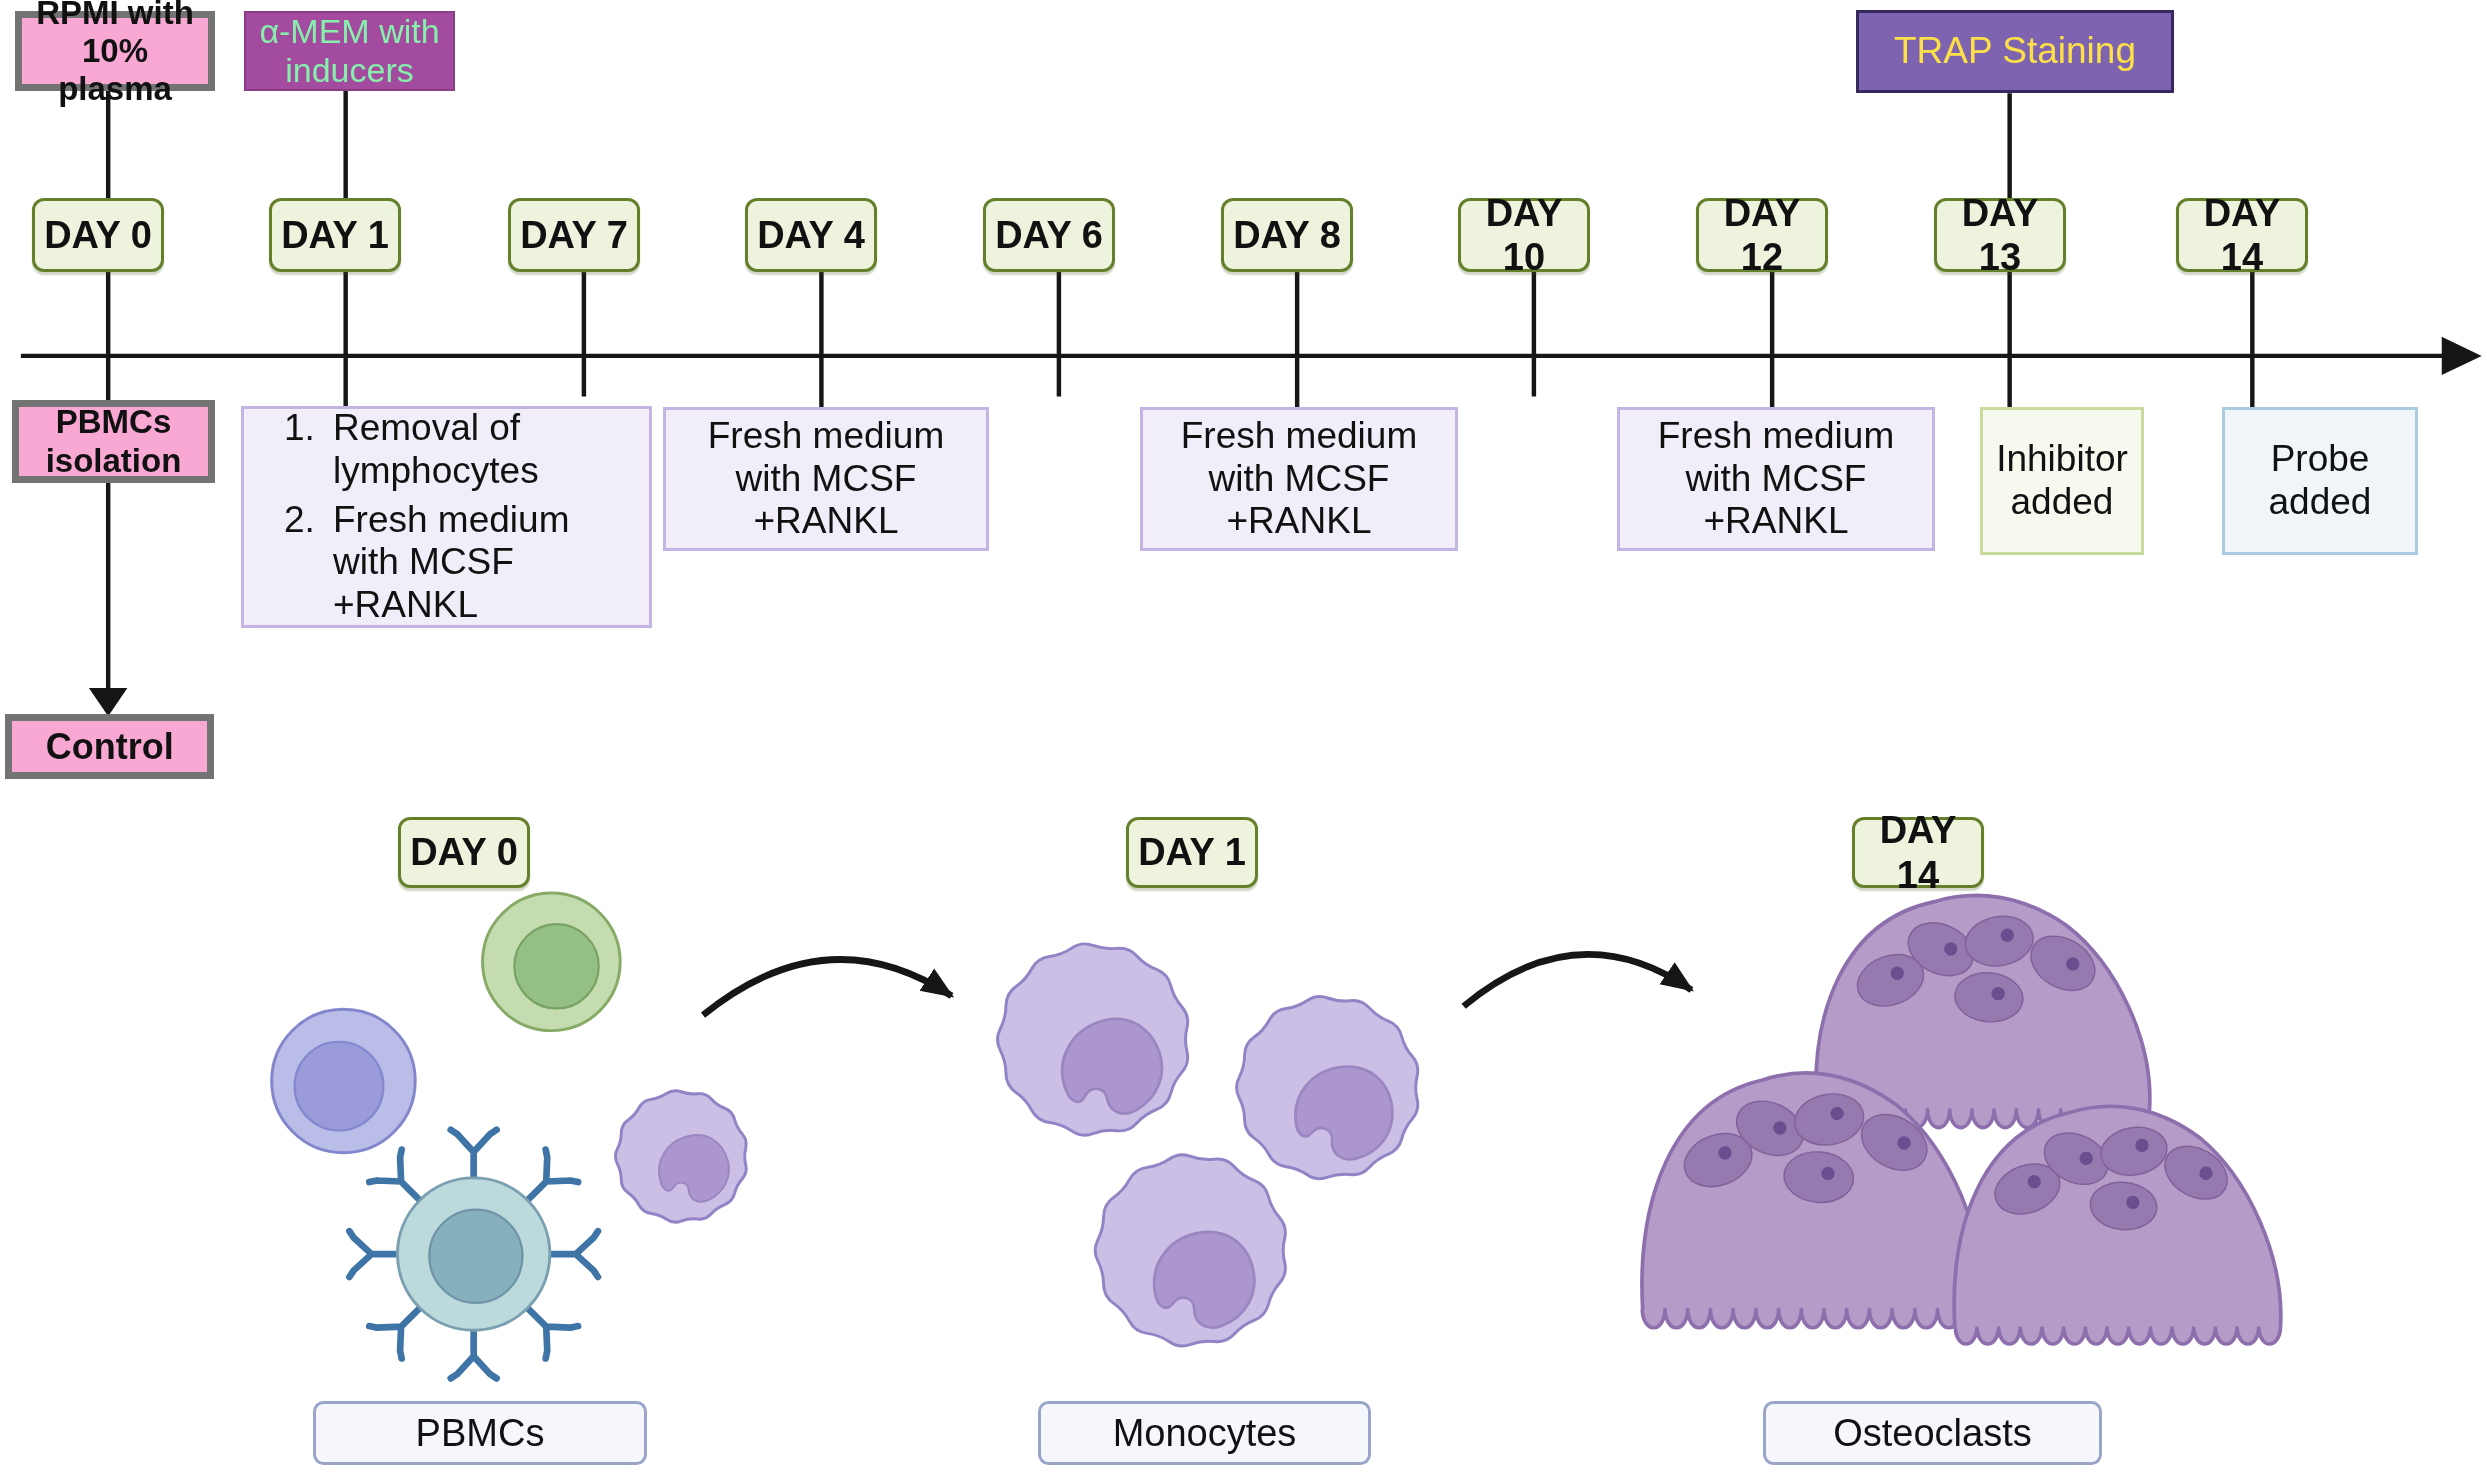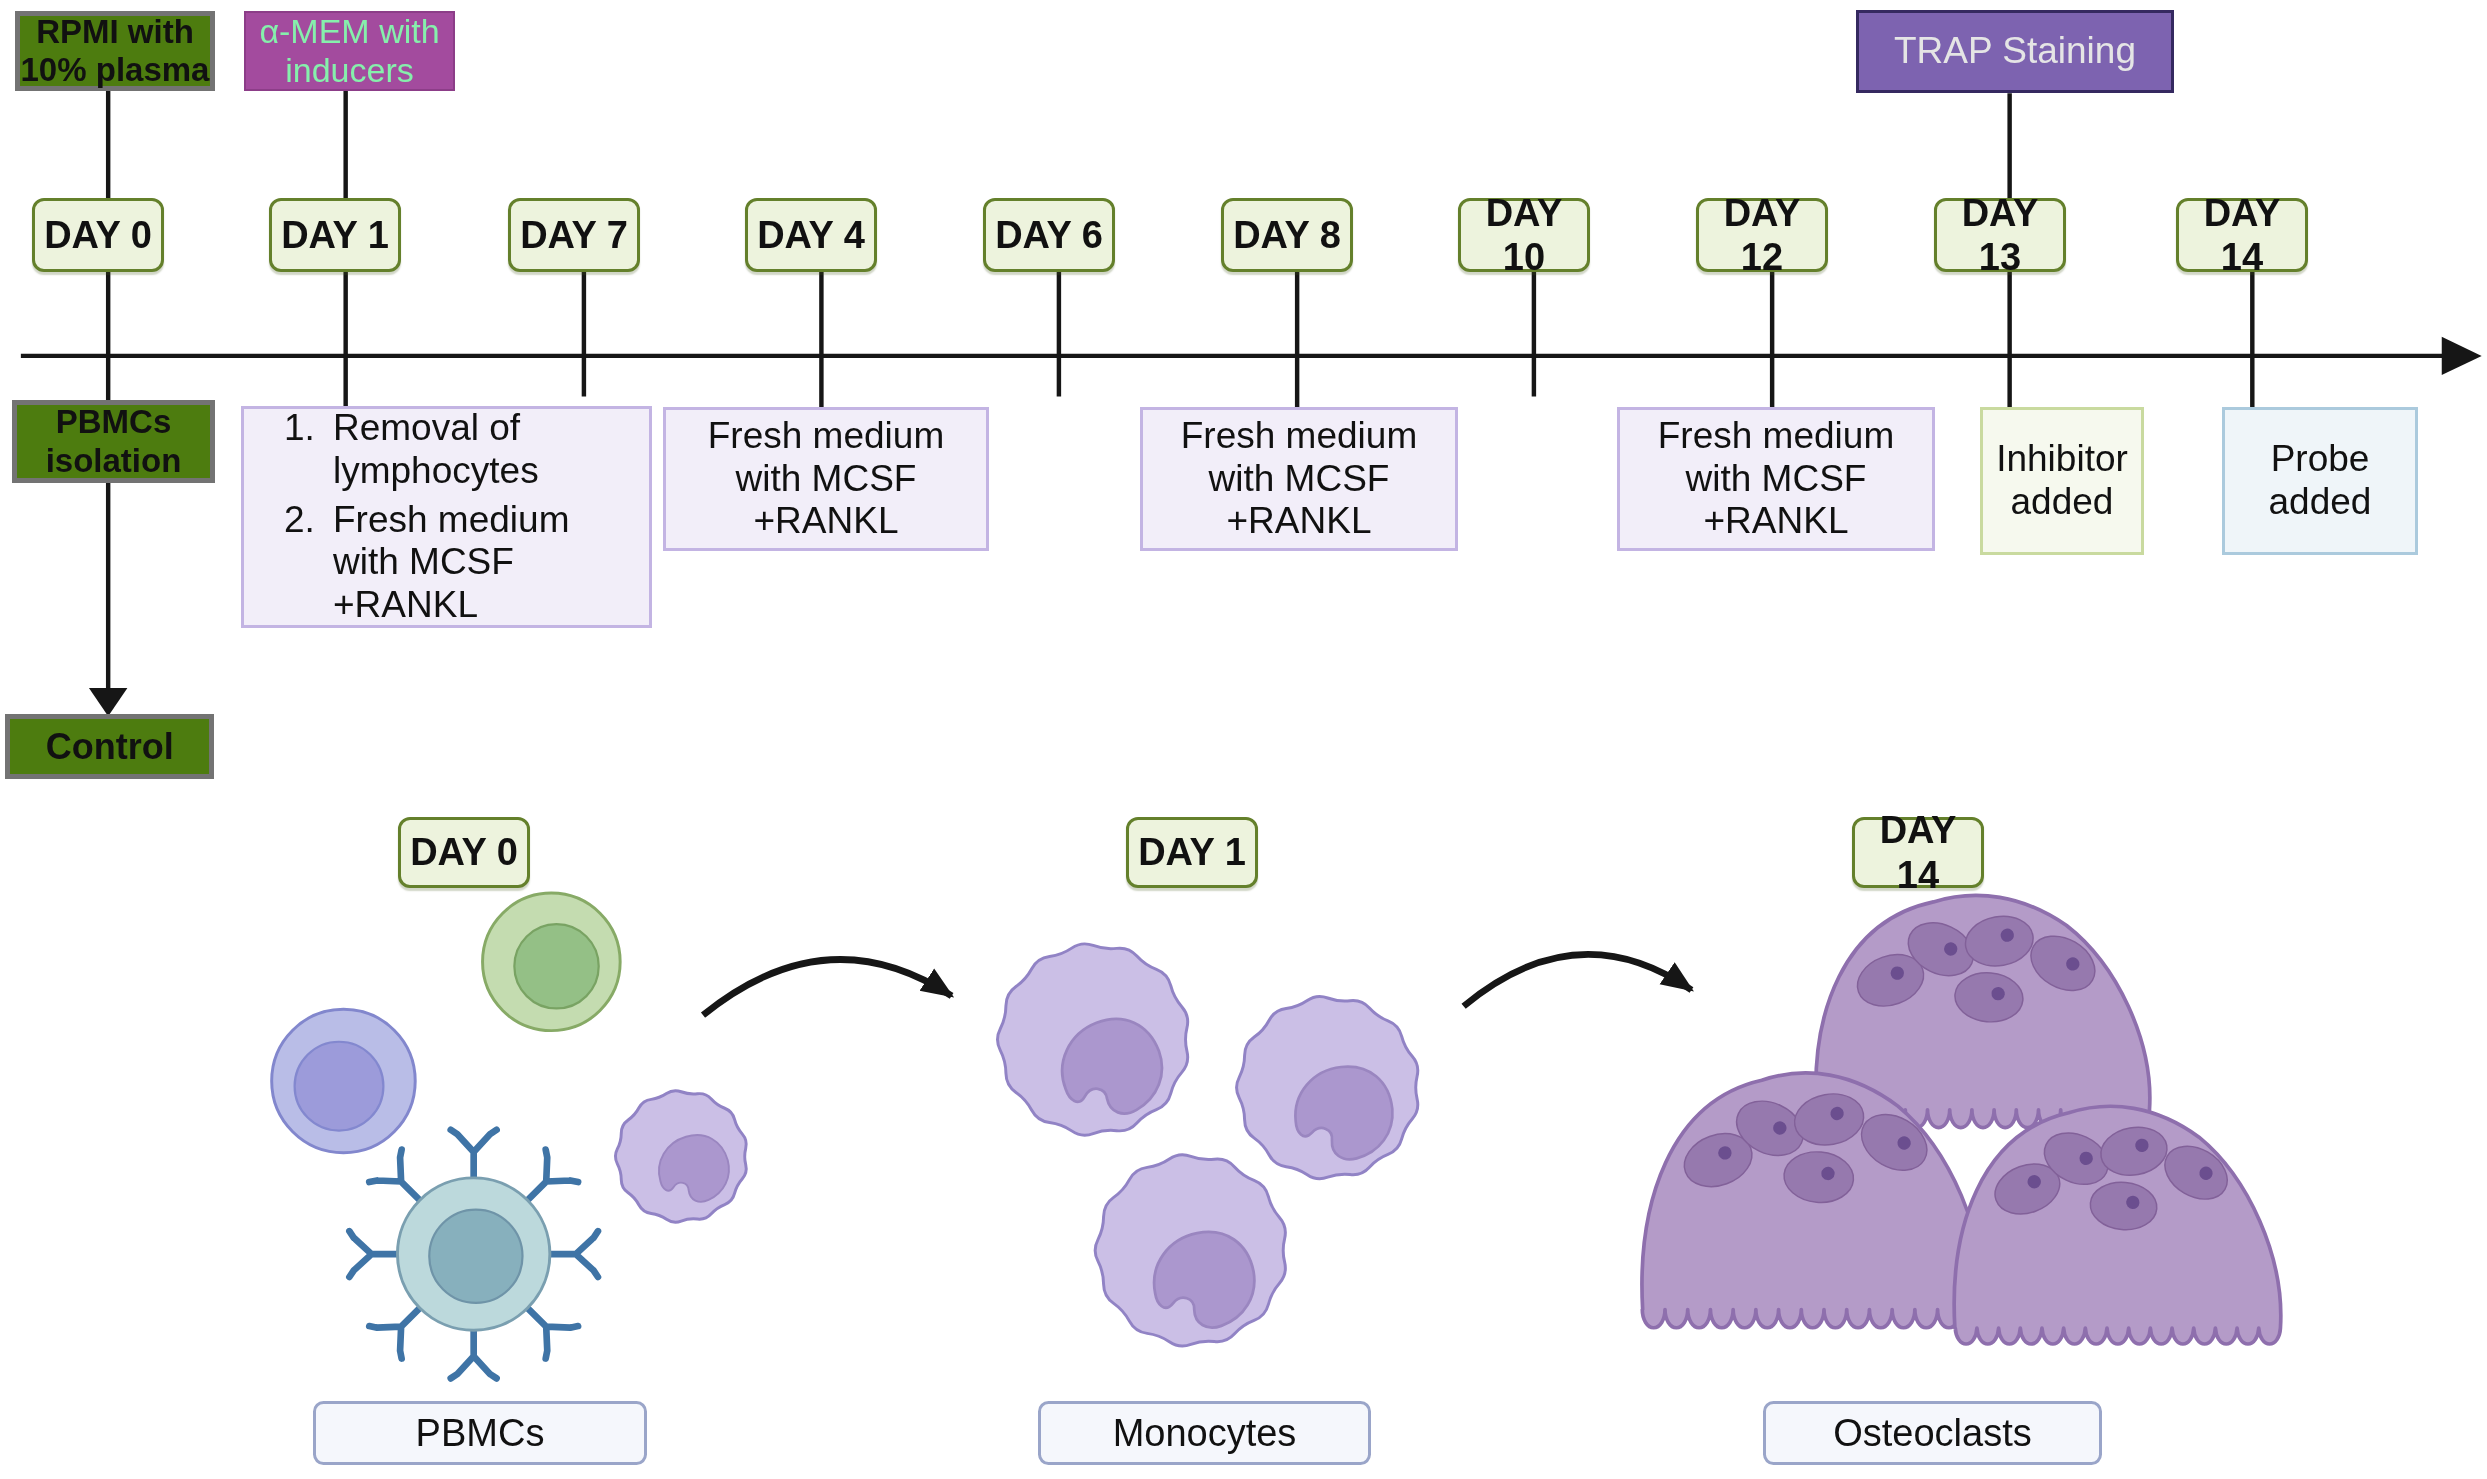--- a/index.html
+++ b/index.html
@@ -1,23 +1,23 @@
 <!DOCTYPE html>
 <html style="font-size:12px"><head>
 <meta charset="utf-8">
 <style>
   html,body{margin:0;padding:0;background:#fff}
   .figure{position:relative;width:2487px;height:1479px;background:#ffffff;
           font-family:"Liberation Sans",sans-serif;overflow:hidden}
   svg.fig{position:absolute;left:0;top:0}
   .box{position:absolute;box-sizing:border-box;display:flex;align-items:center;justify-content:center;
        text-align:center;white-space:pre-line;color:#111;line-height:1.16}
-  .media-gray{background:#4d7c0f;border:5px solid #737373;font-weight:700;font-size:33px}
+  .media-gray{background:#f9a8d4;border:7px solid #737373;font-weight:700;font-size:33px}
   .media-magenta{background:#a34b9e;border:2.2px solid #8c3d88;color:#86efac;font-size:34px;font-weight:500}
-  .media-trap{background:#7d63b0;border:3.7px solid #352960;color:#e5e5e5;font-size:37px;font-weight:500}
+  .media-trap{background:#7d63b0;border:3.7px solid #352960;color:#fde047;font-size:37px;font-weight:500}
   .day{width:132px;height:74px;top:198px;background:#edf3dd;border:3.7px solid #64802b;border-radius:12px;
        font-size:38px;font-weight:700;box-shadow:0 2.2px 1.5px rgba(70,90,30,.25)}
   .note{font-size:37px}
   .note-lav{background:#f2eef9;border:3px solid #c3b4e3}
   .note-green{background:#f6f9ee;border:3px solid #c9da9f}
   .note-blue{background:#eff5f9;border:3px solid #abcadd}
   .list{display:grid;grid-template-columns:49px 1fr;align-content:center;align-items:start;
         justify-content:start;text-align:left;padding:10.4px 12px 10.4px 40px;row-gap:6px}
   .stage-label{background:#f5f7fc;border:3px solid #9aa5c9;border-radius:10.4px;font-size:38px}
 </style>

